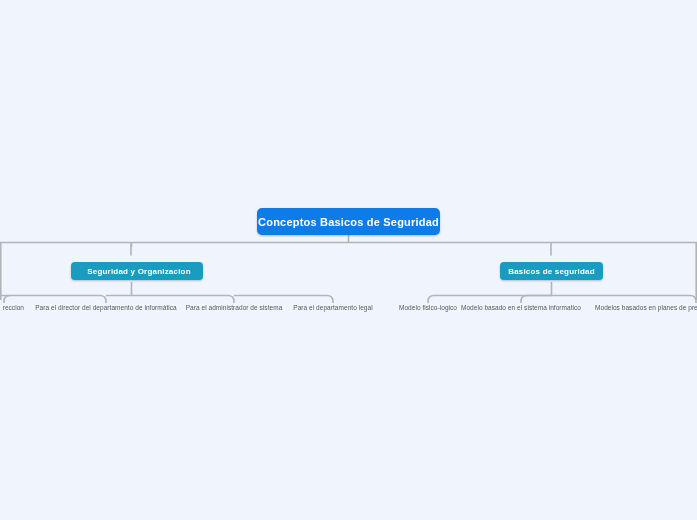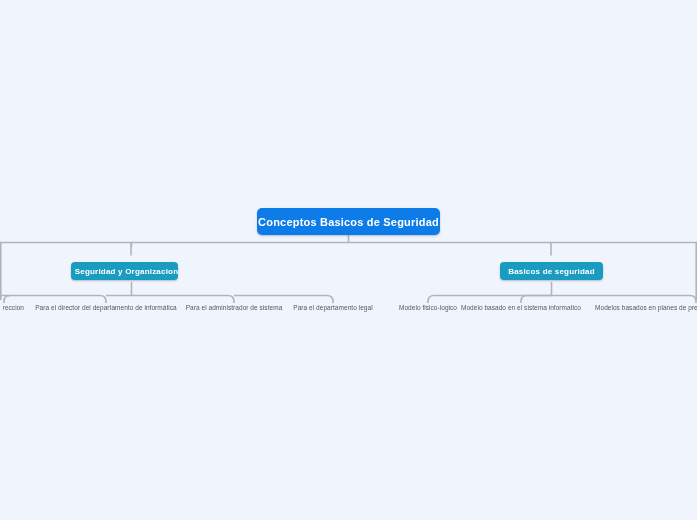--- a/index.html
+++ b/index.html
@@ -127,21 +127,21 @@
       <path d="M 551.5 295.5 L 690 295.5
                Q 696 295.5 696 301.5
                L 696 303"></path>
     </g>
   </svg>
 
   <div class="node node-root" style="left:257px; top:208px; width:183px;">
     <span>Conceptos Basicos de Seguridad</span>
   </div>
 
-  <div class="node node-branch" style="left:71px; top:262px; width:107px;padding-left:16px;">
+  <div class="node node-branch" style="left:71px; top:262px; width:132px;padding-left:16px;">
     <span>Seguridad y Organizacion</span>
   </div>
 
   <div class="node node-branch" style="left:500px; top:262px; width:103px;">
     <span>Basicos de seguridad</span>
   </div>
 
   <div class="leaf clip-left" style="left:-40px; top:303px; width:64px;">reccion</div>
 
   <div class="leaf" style="left:26px; top:303px; width:160px;">Para el director del departamento de informática</div>

